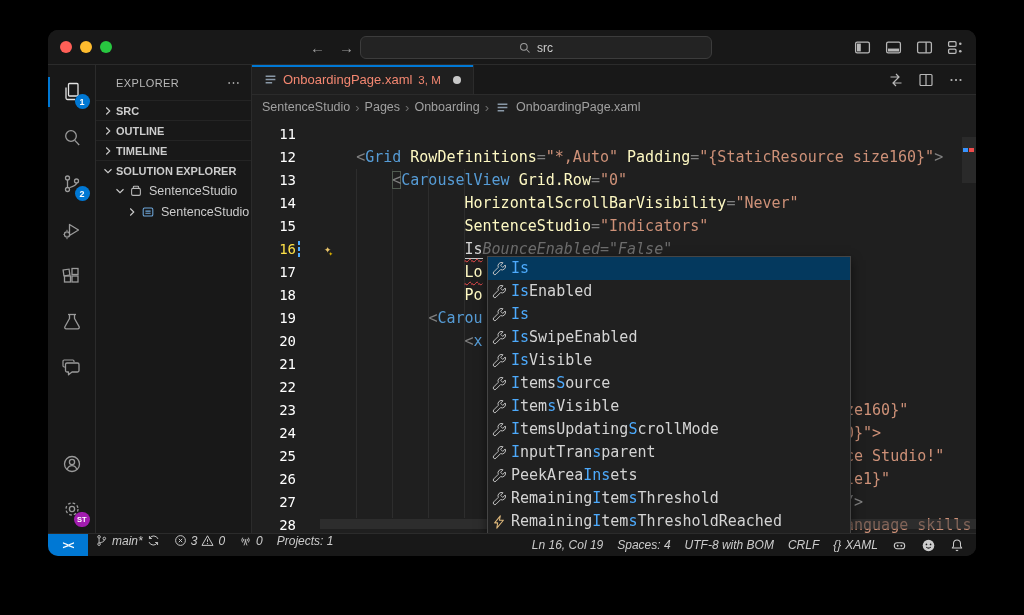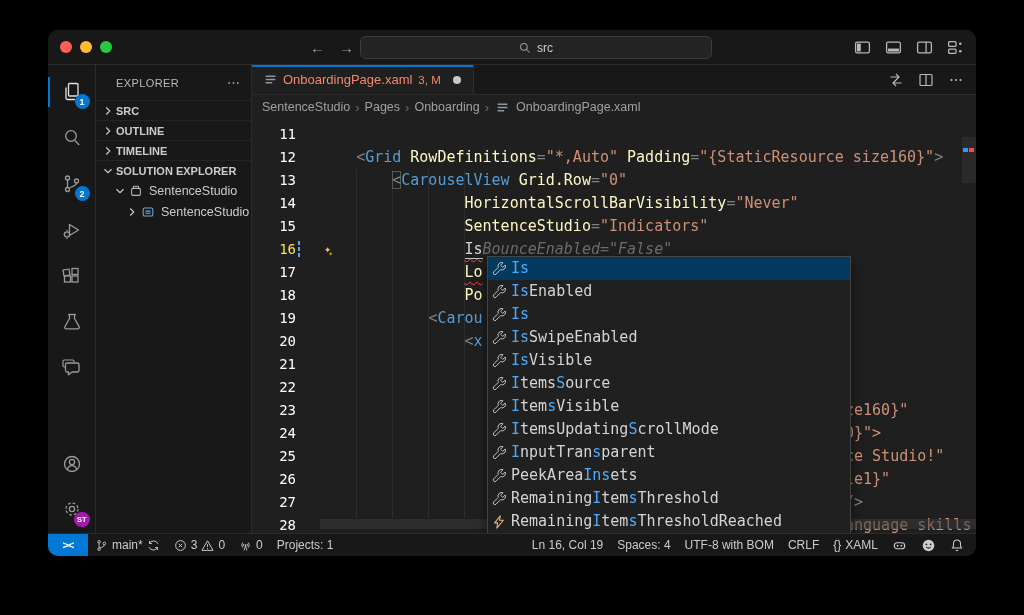--- a/index.html
+++ b/index.html
@@ -100,21 +100,21 @@
   .vscroll { position:absolute; right:0; top:18px; width:14px; height:46px; background:#3b3b3b66; }
   .ovr-blue { position:absolute; right:8px; top:29px; width:5px; height:4px; background:#3794ff; }
   .ovr-red  { position:absolute; right:2px; top:29px; width:5px; height:4px; background:#f14c4c; }
   .hscroll { position:absolute; left:68px; right:0; bottom:4px; height:10px; background:#3b3b3b88; z-index:3; }
 
   
   .statusbar { height:23px; background:#181818; border-top:1px solid #2b2b2b; display:flex; align-items:center;
                color:#cccccc; font-size:12px; flex:0 0 23px; }
   .sb-remote { width:40px; height:100%; background:#0078d4; color:#fff; display:flex; align-items:center;
                justify-content:center; font-size:11px; font-weight:bold; letter-spacing:-1px; }
-  .st-item { display:flex; align-items:center; gap:4px; padding:0 7px; height:100%; }
+  .st-item { display:flex; gap:4px; padding:0 7px; height:100%;font-style:italic; }
   .st-right { margin-left:auto; display:flex; align-items:center; }
   .st-item svg { display:block; }
 </style>
 </head>
 <body>
 
 <div class="canvas">
 <div class="window">
 
   <div class="titlebar">

